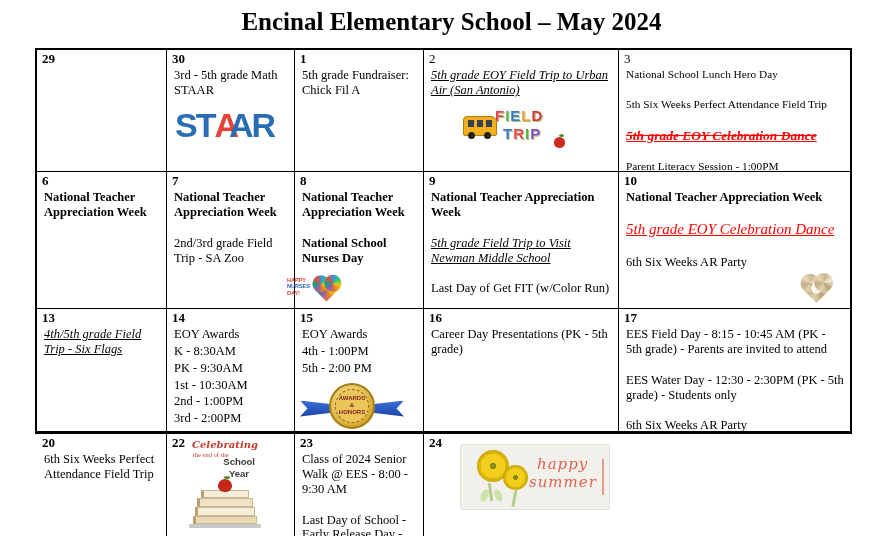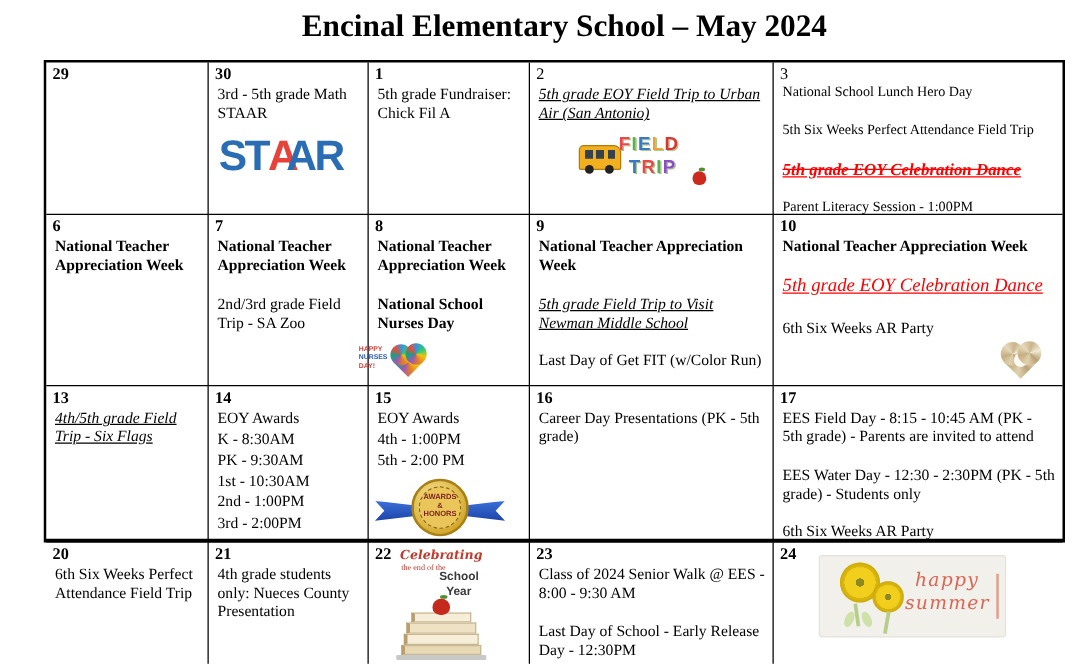--- a/index.html
+++ b/index.html
@@ -276,24 +276,20 @@
       <div class="ev gap"></div>
       <div class="ev normal">EES Water Day - 12:30 - 2:30PM (PK - 5th grade) - Students only</div>
       <div class="ev gap"></div>
       <div class="ev normal">6th Six Weeks AR Party</div>
     </div>
     <div class="cell last-row">
       <div class="daynum">20</div>
       <div class="ev normal">6th Six Weeks Perfect Attendance Field Trip</div>
     </div>
     <div class="cell last-row">
-      <div class="daynum">21</div>
-      <div class="ev normal">4th grade students only:  Nueces County Presentation</div>
-    </div>
-    <div class="cell last-row">
       <div class="daynum">22</div>
   <div class="cp-books">
     <div class="l1">Celebrating</div>
     <div class="l2">the end of the</div>
     <div class="l3">School</div>
     <div class="l4">Year</div>
     <div class="apple2"></div>
     <div class="bk b1"></div>
     <div class="bk b2"></div>
     <div class="bk b3"></div>

